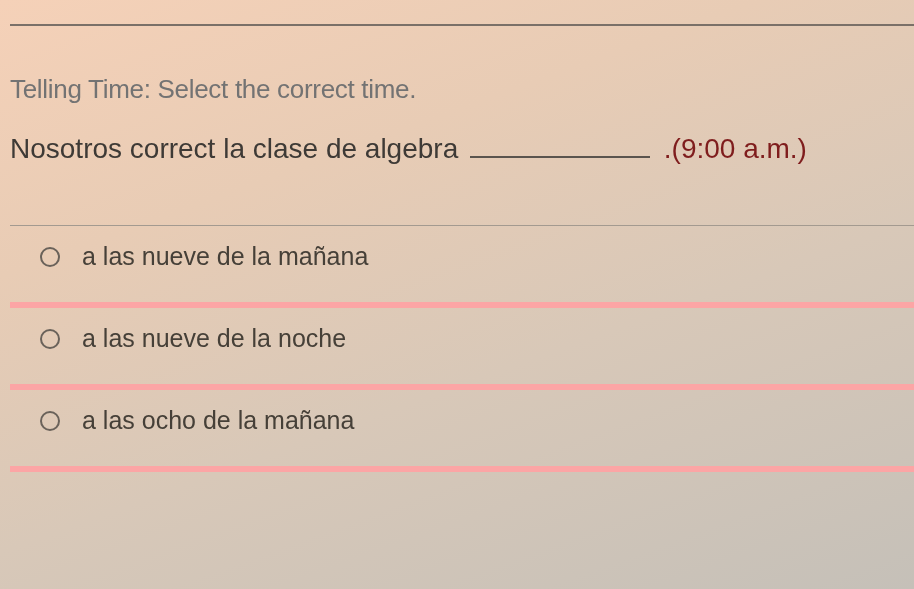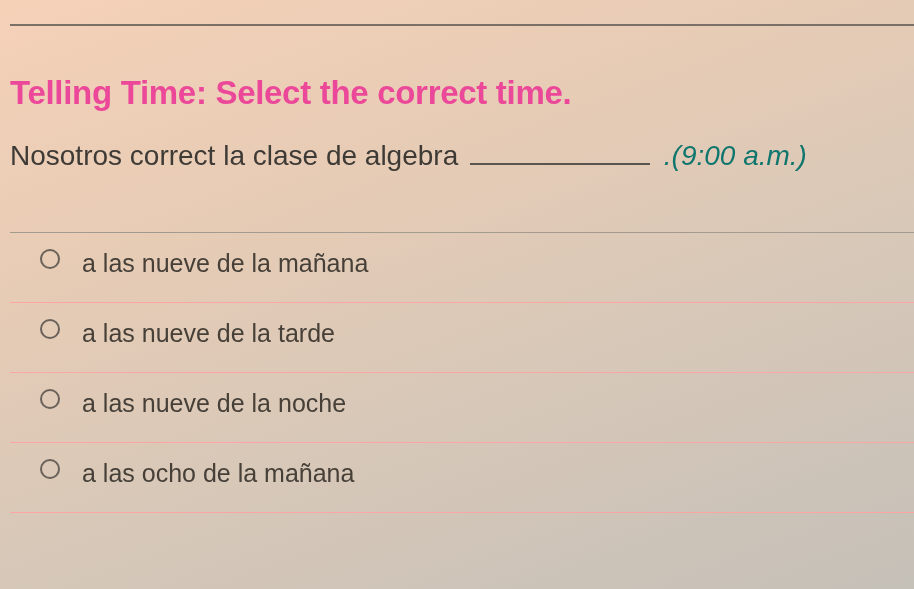--- a/index.html
+++ b/index.html
@@ -15,51 +15,51 @@
     width: 914px;
     height: 589px;
     position: relative;
   }
   .top-rule {
     border-top: 2px solid #7a7068;
     margin-bottom: 48px;
     width: 100%;
   }
   .instruction {
-    font-size: 33px;
-    color: #ec4899;
+    font-size: 26px;
+    color: #737373;
     margin-bottom: 28px;
     letter-spacing: -0.3px;
-    font-weight: 700;
+    font-weight: 400;
   }
   .sentence {
     font-size: 28px;
     color: #3e3a36;
     margin-bottom: 60px;
     font-weight: 400;
   }
   .blank {
     display: inline-block;
     border-bottom: 2px solid #5a544e;
     width: 180px;
     vertical-align: baseline;
     margin: 0 6px 0 4px;
   }
   .hint {
-    font-style: italic;
-    color: #0f766e;
+    color: #7f1d1d;
   }
   .options {
     margin-top: 10px;
     border-top: 1px solid #a39a90;
   }
   .option-row {
     display: flex;
-    border-bottom: 1px solid #fca5a5;
-    padding: 16px 0 24px 30px;
+    align-items: center;
+    border-bottom: 6px solid #fca5a5;
+    padding: 16px 0 31px 30px;
     cursor: pointer;
   }
   .radio {
     width: 20px;
     height: 20px;
     border: 2px solid #6a625a;
     border-radius: 50%;
     margin-right: 22px;
     flex-shrink: 0;
     background: transparent;
@@ -83,24 +83,20 @@
     <span class="hint">.(9:00 a.m.)</span>
   </div>
 
   <div class="options">
 
     <div class="option-row">
       <span class="radio"></span>
       <span class="option-label">a las nueve de la mañana</span>
     </div>
 
-    <div class="option-row">
-      <span class="radio"></span>
-      <span class="option-label">a las nueve de la tarde</span>
-    </div>
 
     <div class="option-row">
       <span class="radio"></span>
       <span class="option-label">a las nueve de la noche</span>
     </div>
 
     <div class="option-row">
       <span class="radio"></span>
       <span class="option-label">a las ocho de la mañana</span>
     </div>

